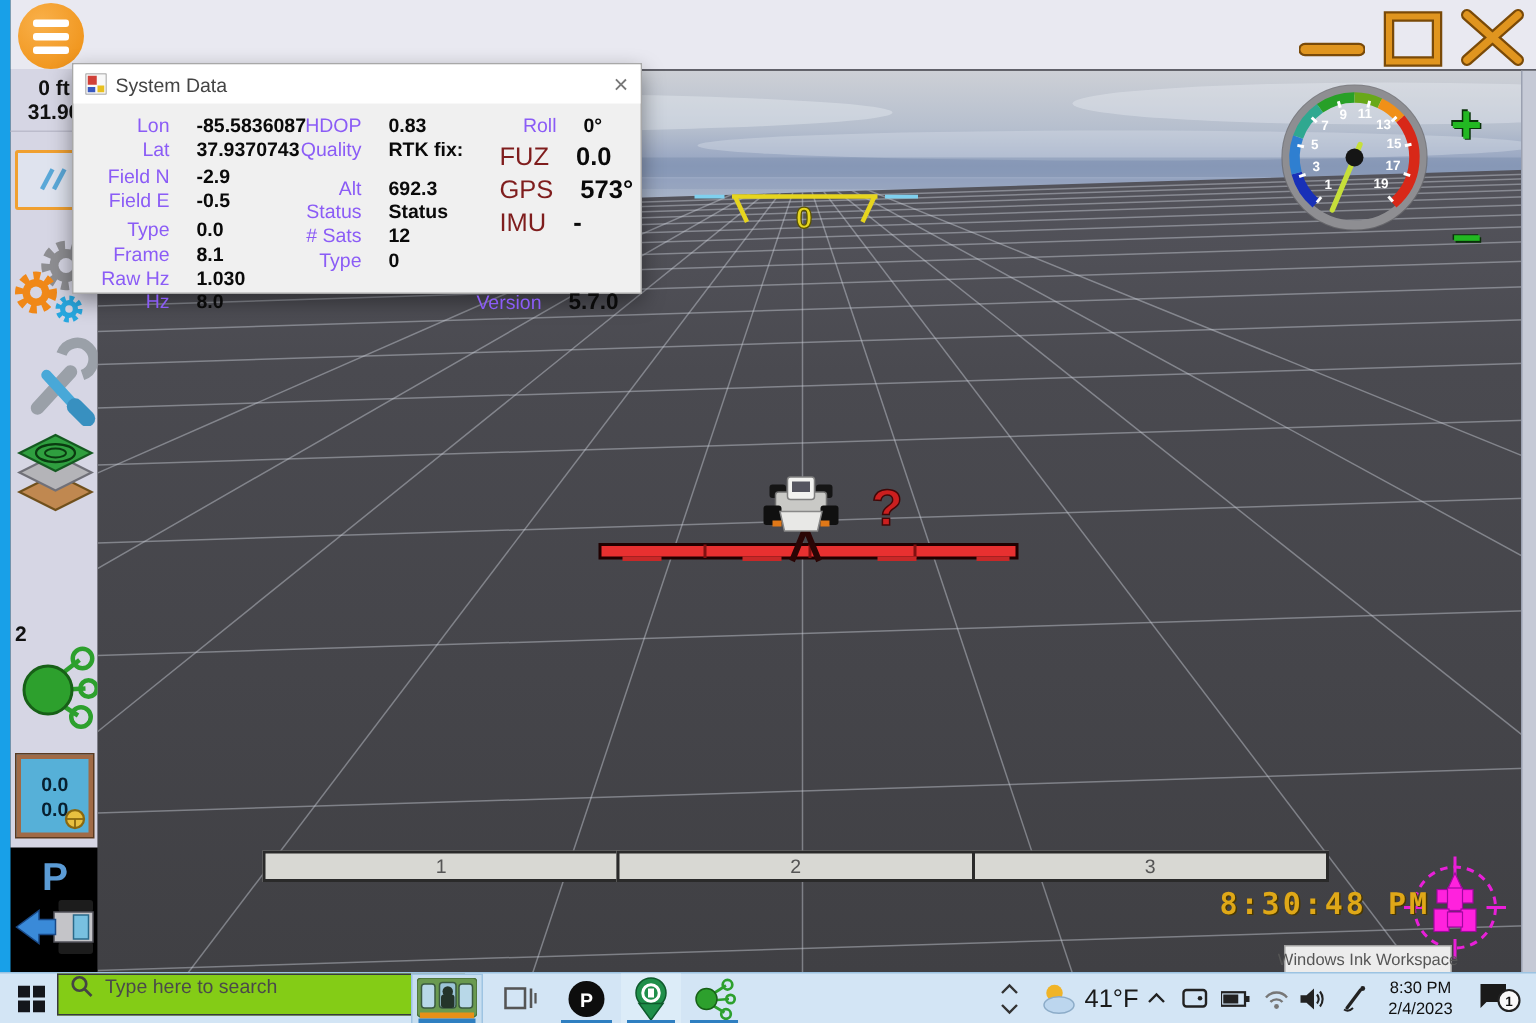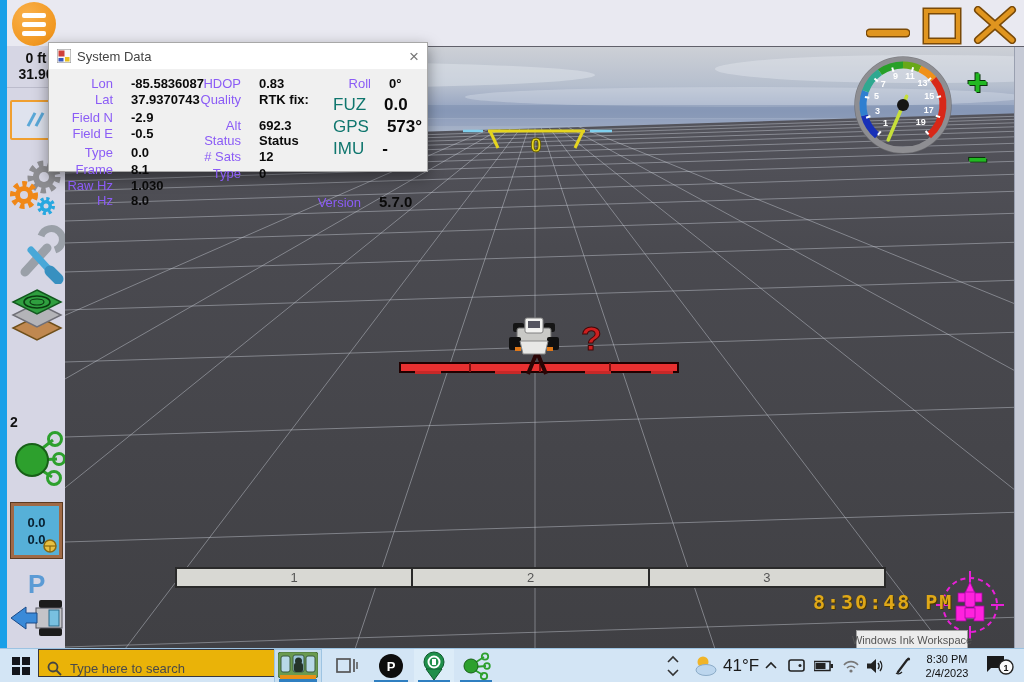--- a/index.html
+++ b/index.html
@@ -3,21 +3,21 @@
 <meta charset="utf-8">
 <style>
   *{margin:0;padding:0;box-sizing:border-box}
   html,body{width:1024px;height:682px;overflow:hidden}
   body{position:relative;font-family:"Liberation Sans",sans-serif;background:#000;font-size:13px}
   .abs{position:absolute}
 
   
   #strip-left{left:0;top:0;width:7px;height:648px;background:#18a0e8;z-index:5}
   #topbar{left:7px;top:0;width:1017px;height:46px;background:#e9e9f1;z-index:6}
-  #sidebar{left:7px;top:46px;width:58px;height:602px;background:#d6d6e4;z-index:6}
+  #sidebar{left:7px;top:46px;width:58px;height:519px;background:#d6d6e4;z-index:6}
   #viewport{left:65px;top:46px;width:959px;height:602px;background:#47474c;overflow:hidden;border-top:1px solid #60606a;z-index:1}
 
   #btn-hamburger{left:12px;top:2px;width:44px;height:44px;border-radius:50%;
     background:radial-gradient(circle at 35% 30%,#f9b04a,#ee8e10);z-index:8;
     display:flex;flex-direction:column;justify-content:center;align-items:center;gap:4px;cursor:pointer}
   #btn-hamburger span{width:24px;height:5px;border-radius:2px;background:#fff}
 
   .tb-text{font-weight:bold;color:#111}
   #tb-age{left:795px;top:3px;font-size:13px}
   #tb-count{left:758px;top:11px;font-size:30px}
@@ -31,31 +31,31 @@
     padding-bottom:5px;border-bottom:1px solid #bcbccc}
   .sb-item{cursor:pointer}
   #sb-boundary{left:3px;top:54px;width:52px;height:40px;border:2px solid #f0a030;border-radius:2px;background:#dfe3ee}
   #sb-boundary i{position:absolute;width:3px;height:15px;background:#5aa8d8;transform:rotate(28deg)}
   #sb-counter{left:3px;top:368px;font-size:14px;font-weight:bold;color:#111}
   #sb-steer{left:4px;top:457px;width:51px;height:55px;background:#56b0d8;border:3px solid #a06a46;outline:1px solid #5a3a20;
     color:#082030;font-weight:bold;font-size:13px;text-align:center;line-height:17px;padding-top:8px}
   #sb-park-label{left:21px;top:523px;font-size:26px;font-weight:bold;color:#5b9bd5}
 
   
-  #sysdata{left:48px;top:42px;width:380px;height:130px;background:#f0f0f0;border:1px solid #a8a8a8;
+  #sysdata{left:48px;top:42px;width:380px;height:154px;background:#f0f0f0;border:1px solid #a8a8a8;
     box-shadow:0 5px 14px rgba(0,0,0,.4);z-index:40}
   #sysdata .title{height:26px;background:#fff;display:flex;align-items:center;padding:0 8px;color:#444;font-size:13px}
   #sysdata .title svg{margin-right:6px}
   #sd-close{margin-left:auto;color:#777;font-size:17px;line-height:17px;cursor:pointer}
   .sd-body{position:absolute;left:0;top:26px;width:380px;height:144px}
   .sd-row{position:absolute;display:flex;align-items:baseline;white-space:nowrap}
   .sd-row .l{color:#8b5cf6;text-align:right;font-size:13px}
   .sd-row .v{font-weight:bold;color:#0a0a0a;margin-left:18px;font-size:13px}
   .c1 .l{width:58px}.c2 .l{width:60px}
-  .big .l{color:#0f766e;font-size:17px}
+  .big .l{color:#7f1d1d;font-size:17px}
   .big .v{font-size:17px}
   .ver .l{width:88px}.ver .v{font-size:15px}
 
   
   #sections{left:110px;top:520px;width:711px;height:21px;display:flex;z-index:12}
   .section-cell{flex:1;background:#d8d8d3;border:2px solid #2a2a2a;color:#555;font-size:13px;
     display:flex;align-items:center;justify-content:center;cursor:pointer}
   .section-cell + .section-cell{margin-left:-2px}
   #clock{left:748px;top:543px;font-family:"DejaVu Sans Mono",monospace;font-size:20px;font-weight:bold;
     color:#dfa818;letter-spacing:2px;text-shadow:1px 1px 0 #4a3800;z-index:12}
@@ -65,22 +65,22 @@
     text-shadow:1px 1px 0 #0a300a,-1px -1px 0 #0a300a;z-index:12;cursor:pointer}
   #strip-right{right:0;top:0;width:10px;height:602px;background:#c6cad6;border-left:1px solid #9aa0b0;z-index:11}
 
   
   #ink-tip{left:856px;top:630px;width:112px;height:19px;background:#ececec;border:1px solid #a0a0a0;
     color:#555;font-size:11px;display:flex;align-items:center;justify-content:center;z-index:70;white-space:nowrap}
 
   
   #taskbar{left:0;top:648px;width:1024px;height:34px;background:#d3e5f5;border-top:1px solid #9cc3e2;z-index:80}
   #taskbar .abs{top:0}
-  #tk-search{left:38px;top:3px;width:272px;height:28px;background:#eab308;border:1px solid #38383f;
-    display:flex;align-items:flex-end;padding-left:8px;color:#4a4a4a;cursor:text}
+  #tk-search{left:38px;top:3px;width:272px;height:28px;background:#84cc16;border:1px solid #38383f;
+    display:flex;align-items:flex-start;padding-left:8px;color:#4a4a4a;cursor:text}
   #tk-search span{margin-left:8px;font-size:13px}
   .tk-cell{height:34px;display:flex;align-items:center;justify-content:center;cursor:pointer;position:absolute}
   .tk-under{position:absolute;left:4px;right:4px;bottom:0;height:3px;background:#2f7fc1}
   #tk-agopen{left:274px;width:48px;background:#c7def0;border:1px solid #9ec4e2}
   #tk-taskview{left:328px;width:38px}
   #tk-p{left:370px;width:42px}
   #tk-pin{left:414px;width:40px;background:#dcecf8}
   #tk-mol{left:456px;width:40px}
   #tk-p .pcircle{width:24px;height:24px;border-radius:50%;background:#0d0d0d;color:#fff;font-weight:bold;
     font-size:13px;display:flex;align-items:center;justify-content:center}

